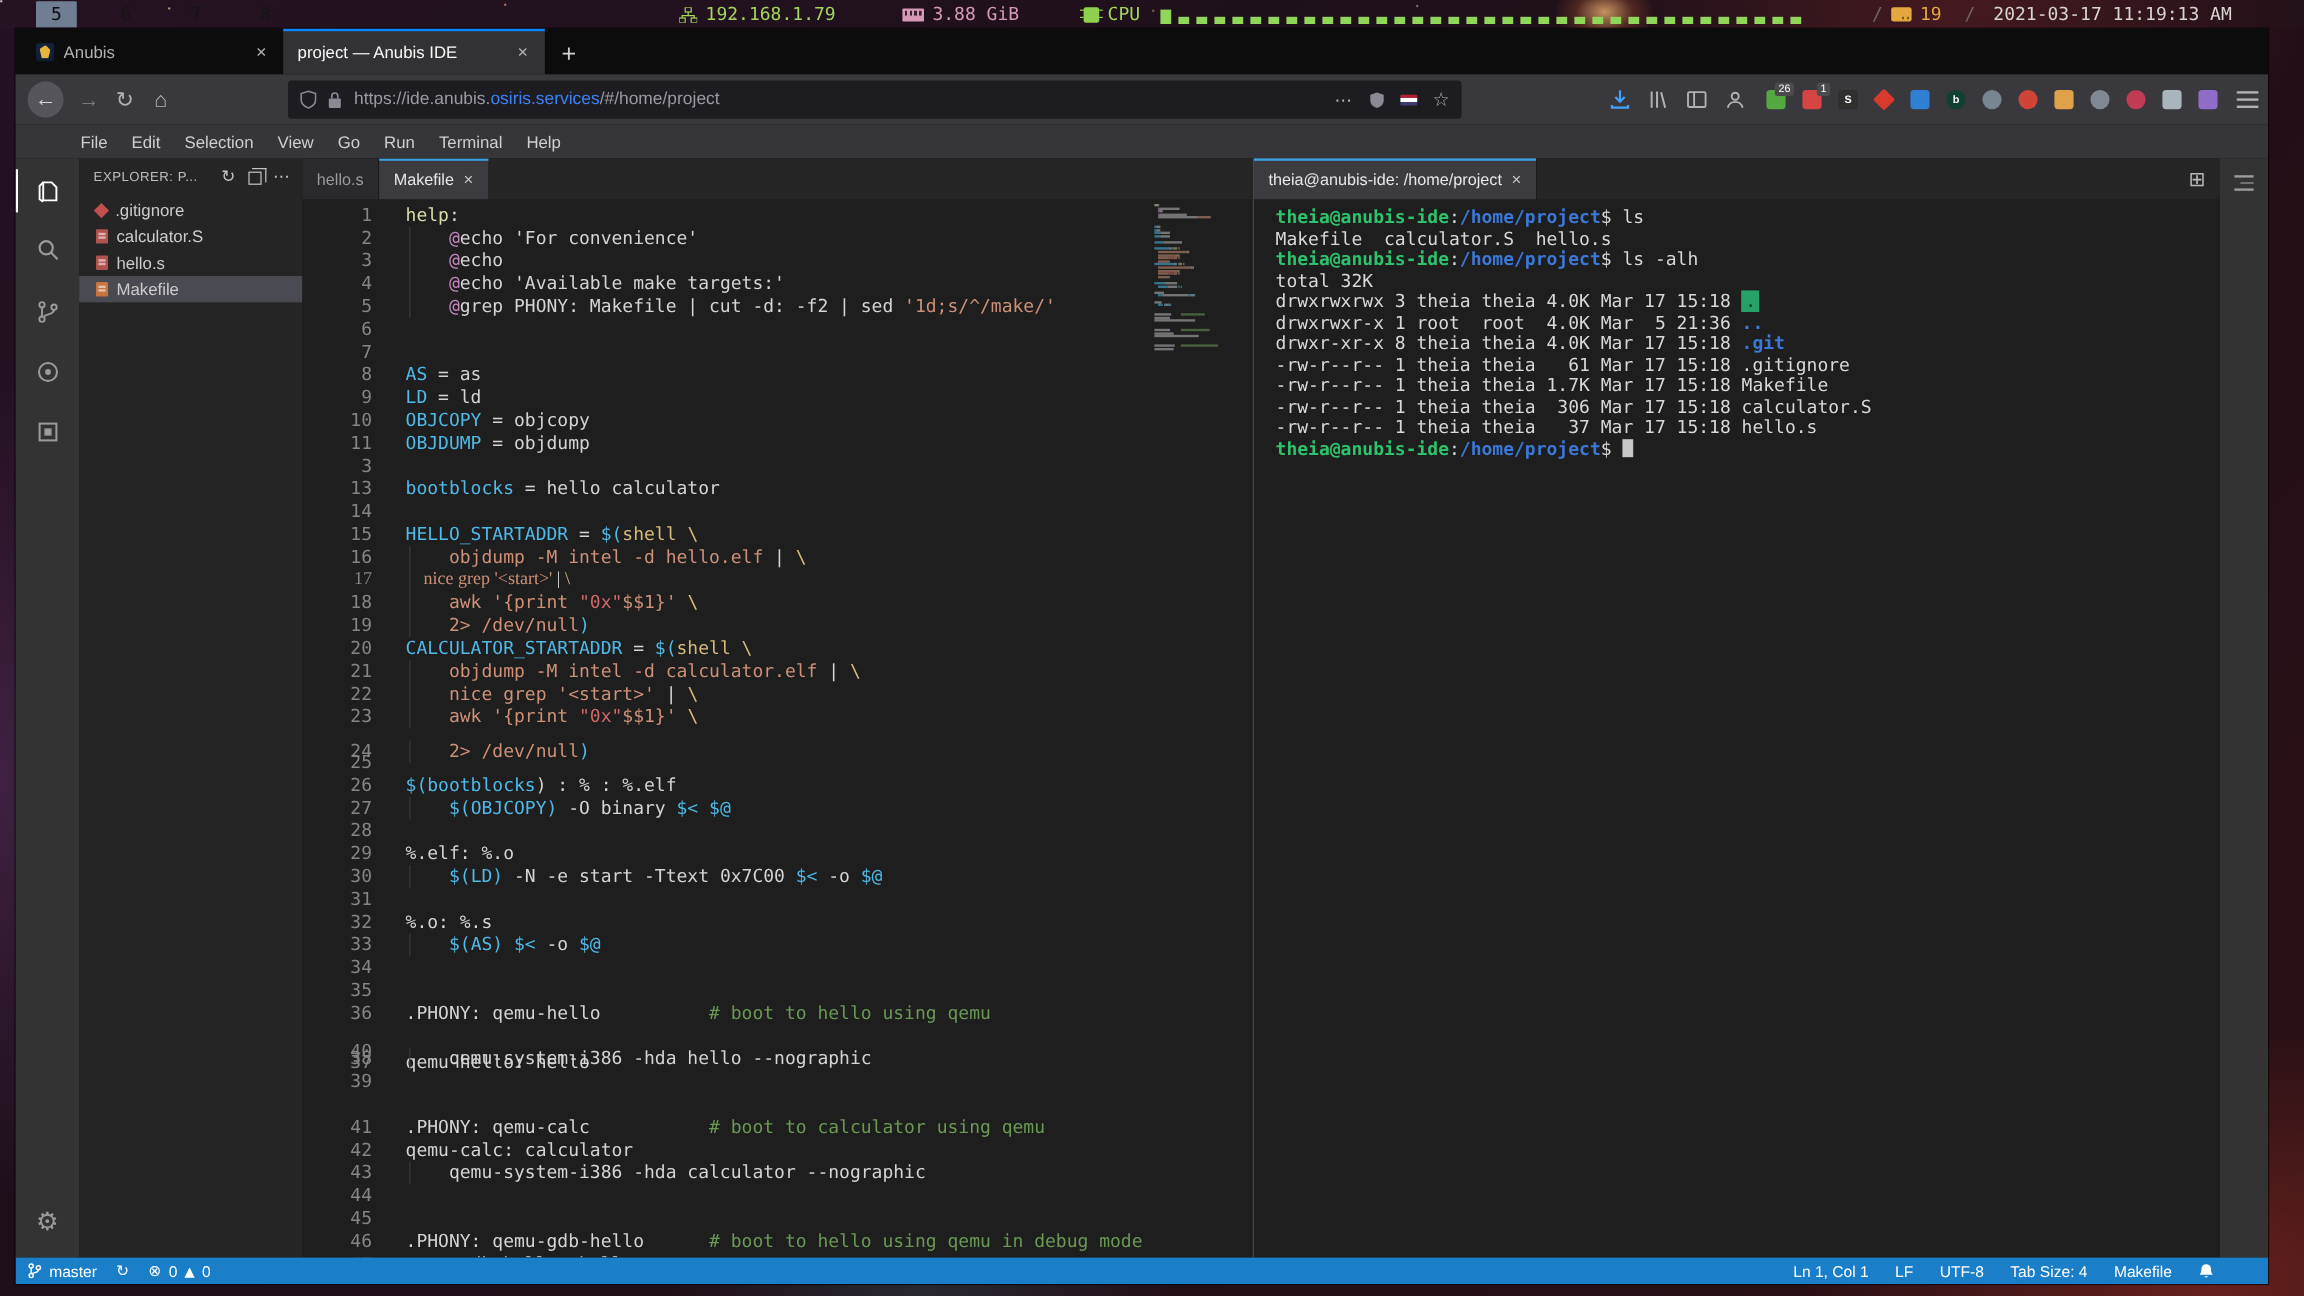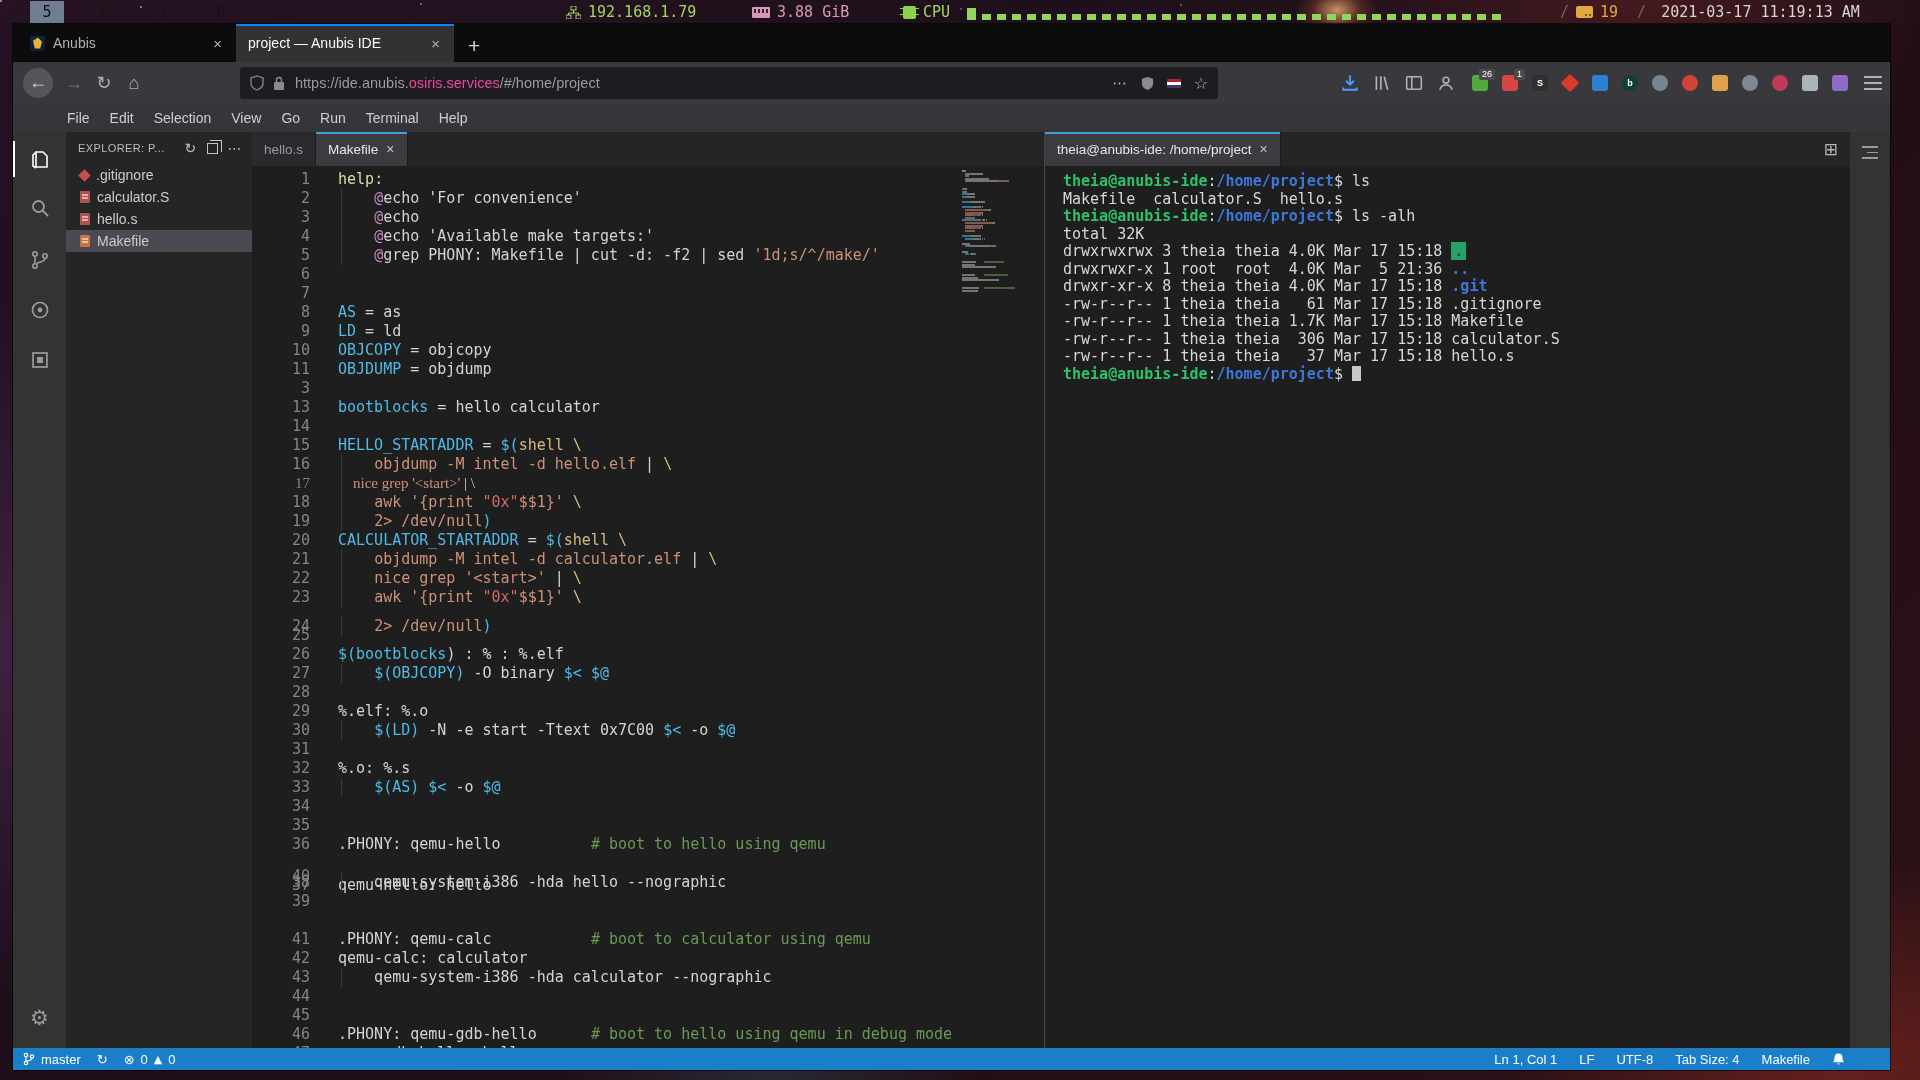--- a/index.html
+++ b/index.html
@@ -56,21 +56,21 @@
   #newtab{color:#d0d0d2;font-size:21px;padding:4px 14px;cursor:pointer}
   #toolbar{position:absolute;left:0;top:38px;right:0;height:42px;background:#38383d;display:flex;align-items:center}
   .navbtn{color:#b1b1b3;font-size:18px;text-align:center;cursor:pointer;flex:none}
   #backbtn{width:30px;height:30px;line-height:28px;border-radius:50%;background:#55555b;margin-left:10px;color:#d7d7db}
   #fwdbtn{width:30px;line-height:30px;color:#77777c}
   #reloadbtn,#homebtn{width:30px;line-height:30px}
   #urlbar{position:absolute;left:227px;top:5px;width:978px;height:32px;background:#1d1d21;border-radius:3px;
     display:flex;align-items:center;padding:0 10px;color:#9a9aa0;font-size:14.5px}
   #urlbar .lockshield{display:flex;gap:9px;margin-right:10px}
   #urltext{flex:1;white-space:nowrap;overflow:hidden}
-  #urltext .hl{color:#ec4899}
+  #urltext .hl{color:#3b82f6}
   #urlbar .uicos{display:flex;align-items:center;gap:13px;color:#b1b1b3}
   .usflag{width:14px;height:9px;background:linear-gradient(#b22234 0 33%,#fff 33% 66%,#3c3b6e 66%);border-radius:1px}
   #toolicons{position:absolute;right:8px;top:0;height:42px;display:flex;align-items:center;gap:12px}
   .tico{width:20px;text-align:center;color:#b1b1b3;cursor:pointer;position:relative;flex:none}
   .ext{width:16px;height:16px;border-radius:3px;position:relative;cursor:pointer;flex:none;
     display:flex;align-items:center;justify-content:center;color:#fff;font-size:9px;font-weight:bold}
   .ext.circle{border-radius:50%}
   .ext.diamond{transform:rotate(45deg) scale(.82);border-radius:2px}
   .ext .badge{position:absolute;top:-6px;right:-7px;background:#4a4a4f;color:#fff;font-size:9px;
     font-weight:normal;padding:0 3px;border-radius:2px;line-height:11px}

